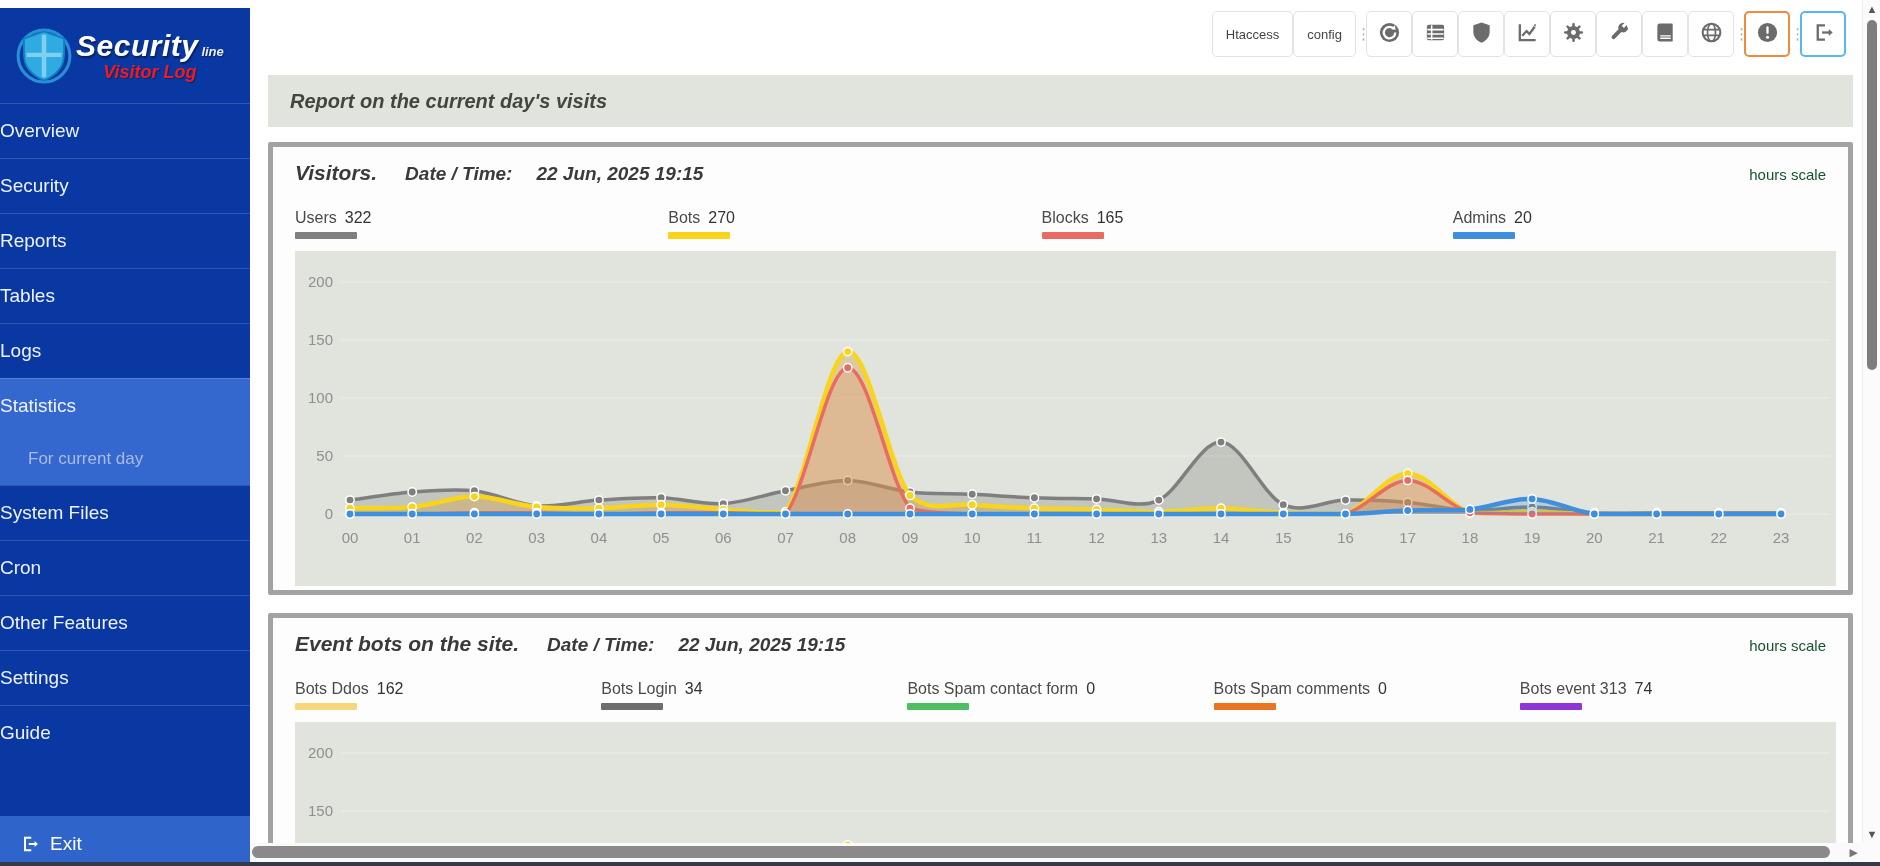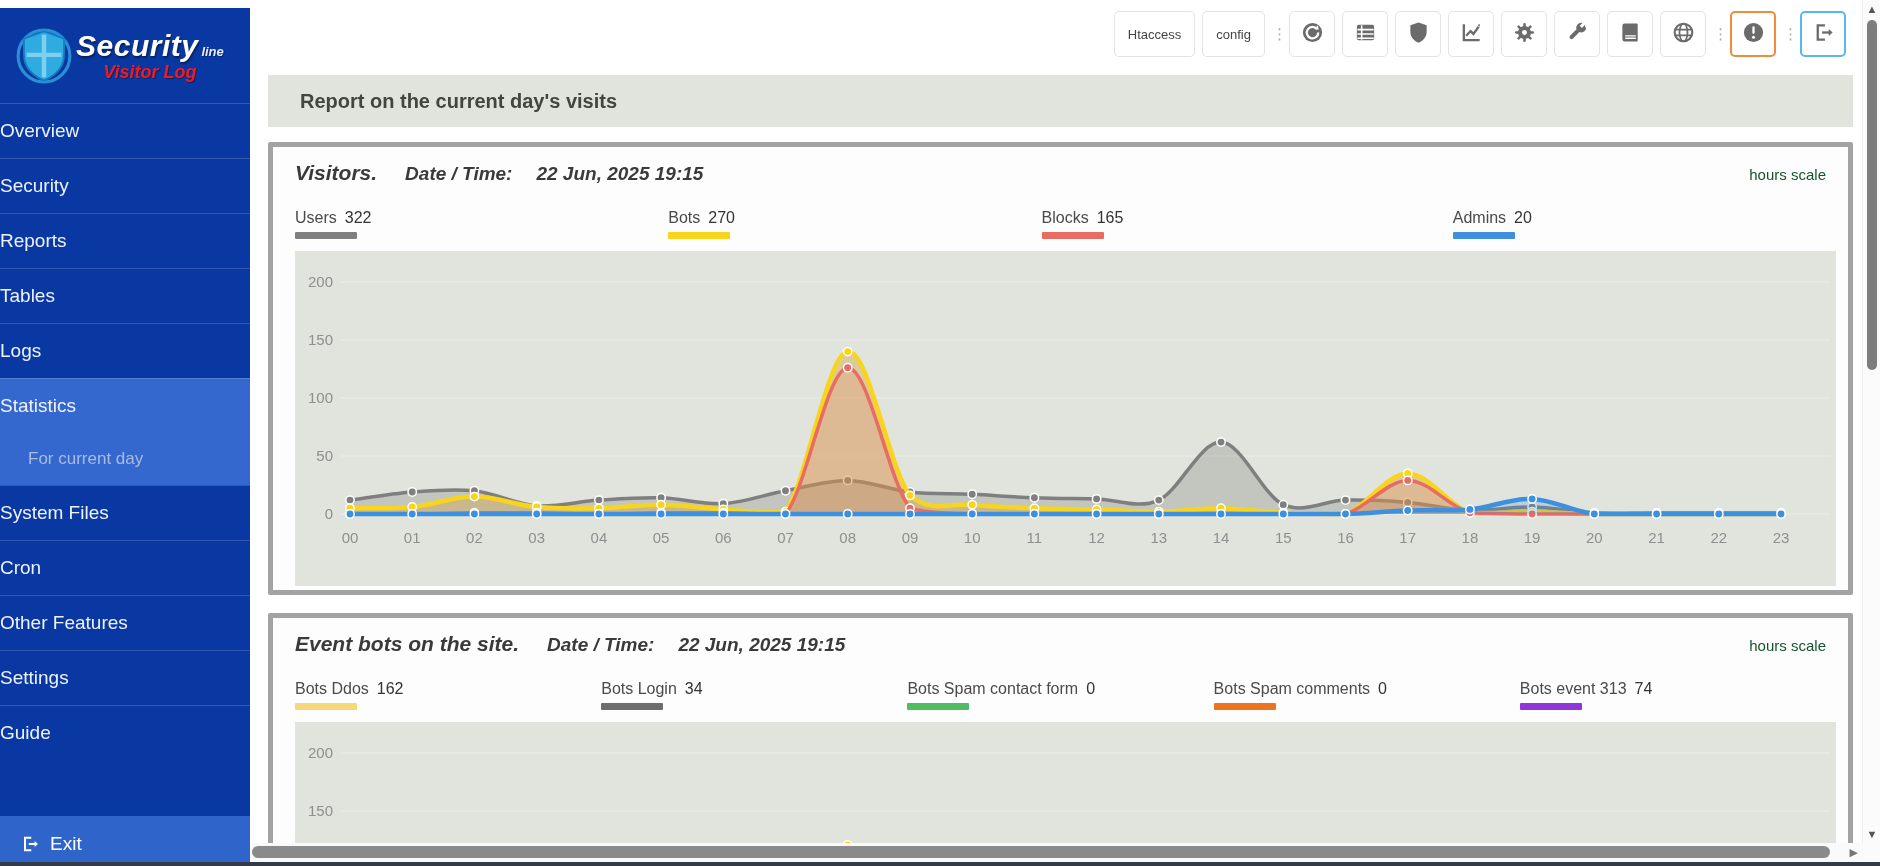--- a/index.html
+++ b/index.html
@@ -31,31 +31,31 @@
   .exit-bar { position:absolute; left:0; top:808px; width:250px; height:55px;
               background:#2f64ca; display:flex; align-items:center; gap:10px;
               padding-left:20px; font-size:19px; color:#fff; cursor:pointer; }
   .exit-bar svg { width:20px; height:20px; }
 
   
   .main { position:absolute; left:250px; top:0; width:1612px; height:843px;
           background:#fff; overflow:hidden; }
 
   .toolbar { height:68px; display:flex; align-items:center; justify-content:flex-end;
-             gap:7px; padding-right:16px; background:#fff; }
+             padding-right:16px; background:#fff; }
   .tb-btn { height:46px; border:1px solid #e3e3e3; border-radius:5px; background:#fff;
             display:flex; align-items:center; justify-content:center; cursor:pointer; }
   .tb-text { padding:0 13px; font-size:13px; color:#444; }
   .tb-icon { width:46px; }
   .tb-icon svg { width:23px; height:23px; }
   .tb-sep { width:10px; text-align:center; color:#a9a9a9; font-size:15px; }
 
   .page-header { margin:7px 9px 0 18px; height:52px; background:#e1e4dc;
-                 display:flex; align-items:center; padding-left:32px;
-                 font-size:20px; font-weight:600; color:#41463f; }
+                 display:flex; align-items:center; padding-left:22px;
+                 font-size:20px; font-style:italic; font-weight:600; color:#41463f; }
 
   .panel { margin:15px 9px 0 18px; background:#fdfdfd; border:5px solid #a3a3a3;
            border-radius:2px; padding:14px 22px 4px 22px; }
   .panel + .panel { margin-top:18px; }
   .panel-head { display:flex; align-items:flex-end; justify-content:space-between; }
   .panel-title { display:flex; align-items:baseline; font-style:italic; font-weight:bold; color:#3a3a3a; }
   .pt-name { font-size:21px; }
   .pt-dt-label { font-size:19px; margin-left:28px; }
   .pt-dt { font-size:19px; margin-left:24px; }
   .scale-label { font-size:15px; color:#14532d; padding-bottom:2px; }

